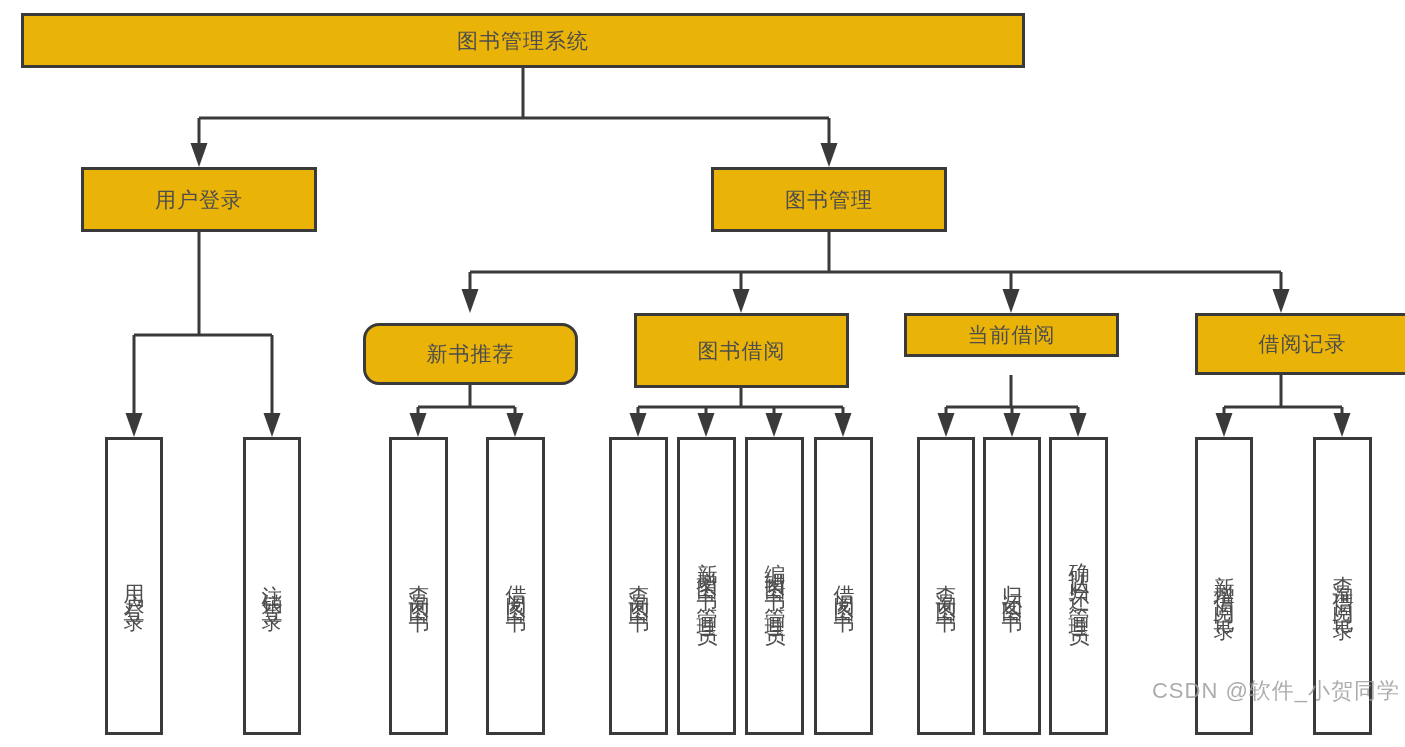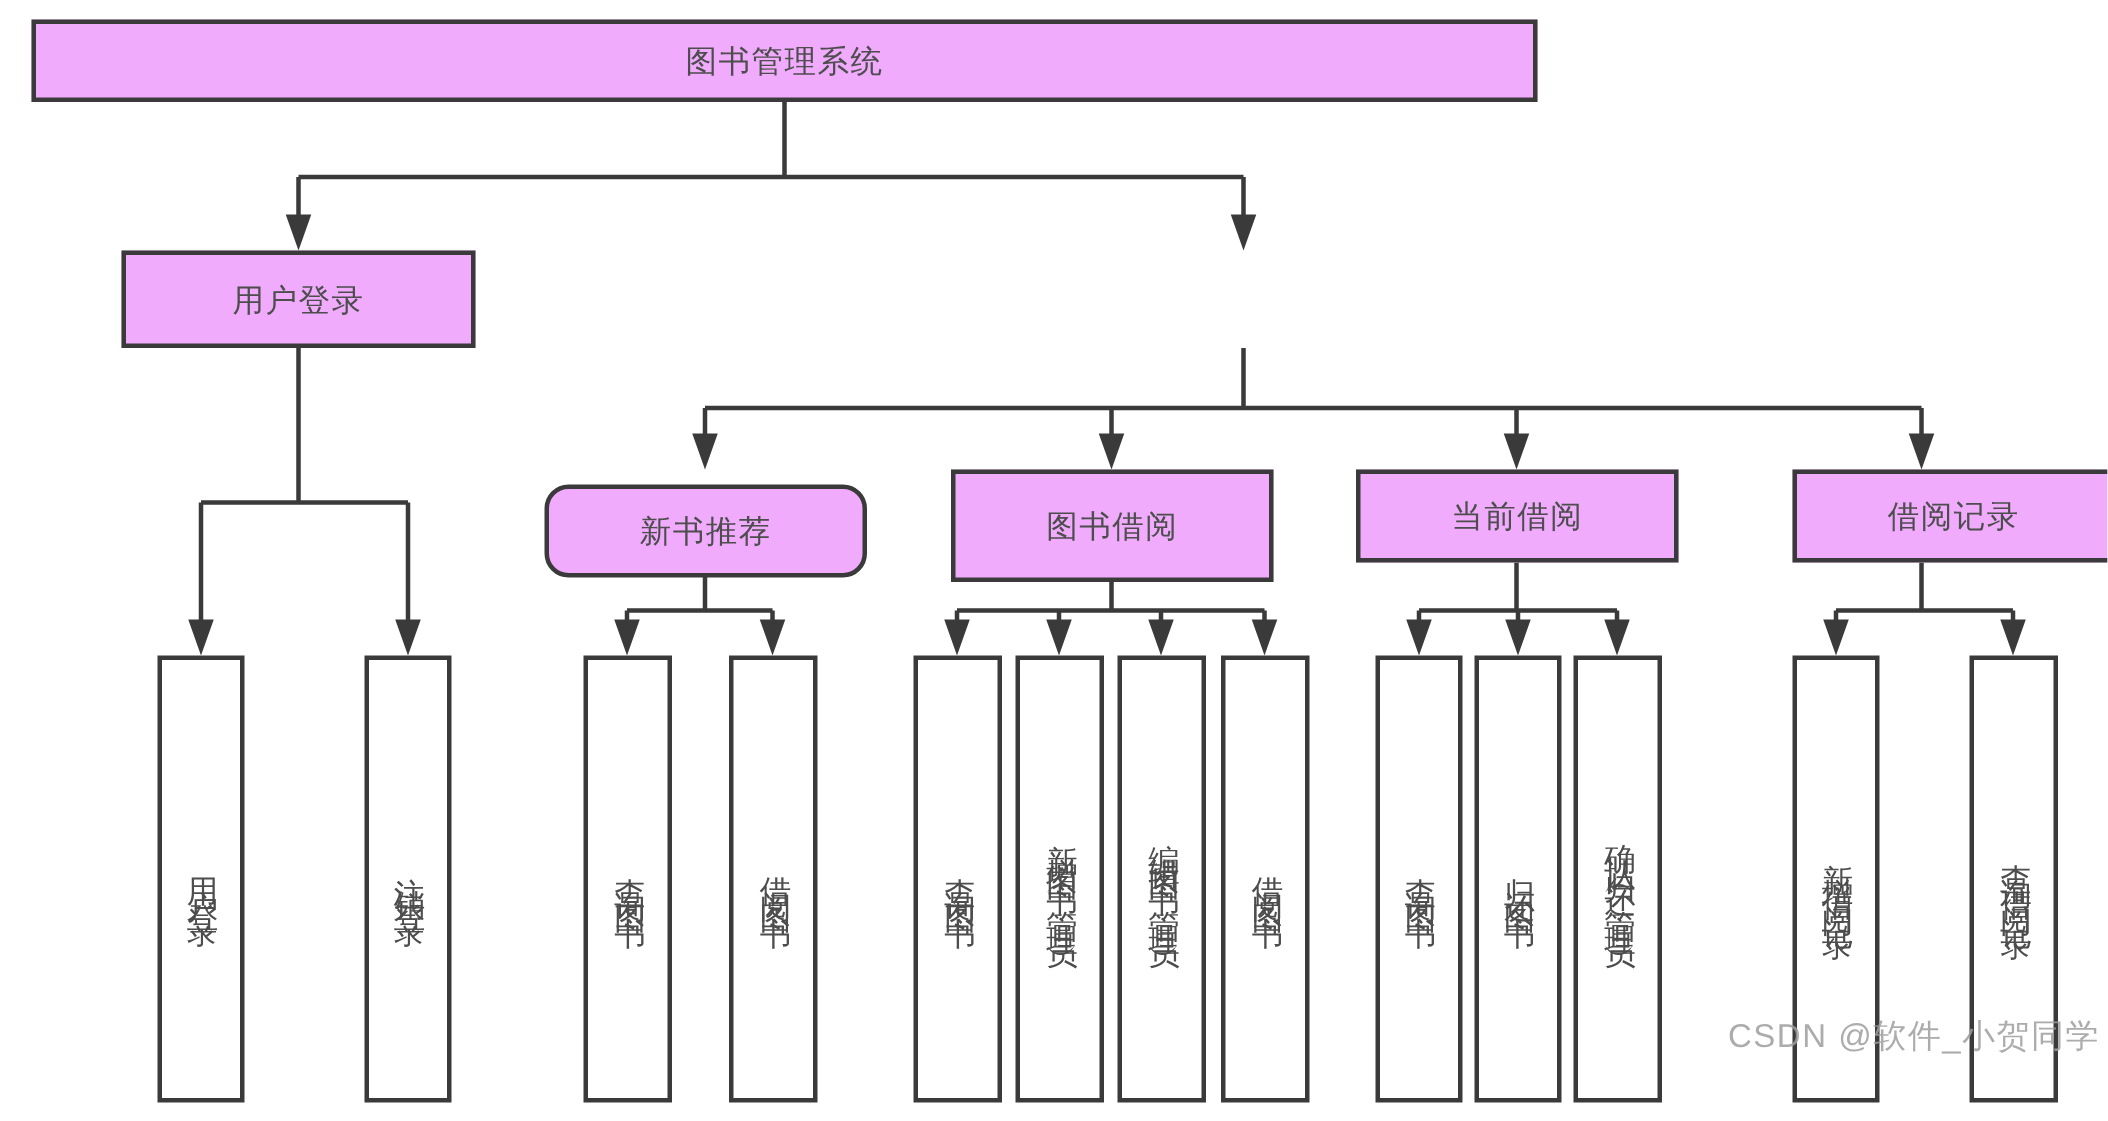--- a/index.html
+++ b/index.html
@@ -14,21 +14,21 @@
   svg.wires {
     position: absolute;
     left: 0; top: 0;
     width: 1405px; height: 747px;
     z-index: 1;
   }
   .node {
     position: absolute;
     box-sizing: border-box;
     border: 3px solid #3a3a3a;
-    background: #f0abfc;
+    background: #eab308;
     color: #4d4d4d;
     font-size: 21px;
     z-index: 2;
     display: flex;
     align-items: center;
     justify-content: center;
     letter-spacing: 1px;
   }
   .vnode {
     position: absolute;
@@ -89,24 +89,25 @@
       <path d="M1003.5 413 L1020.5 413 L1012 437 Z"></path>
       <path d="M1069.5 413 L1086.5 413 L1078 437 Z"></path>
       <path d="M1215.5 413 L1232.5 413 L1224 437 Z"></path>
       <path d="M1333.5 413 L1350.5 413 L1342 437 Z"></path>
     </g>
   </svg>
 
   <div class="node" style="left:21px; top:13px; width:1004px; height:55px;">图书管理系统</div>
 
   <div class="node" style="left:81px; top:167px; width:236px; height:65px;">用户登录</div>
+  <div class="node" style="left:711px; top:167px; width:236px; height:65px;">图书管理</div>
 
   <div class="node" style="left:363px; top:323px; width:215px; height:62px;border-radius:16px;">新书推荐</div>
   <div class="node" style="left:634px; top:313px; width:215px; height:75px;">图书借阅</div>
-  <div class="node" style="left:904px; top:313px; width:215px; height:62px;">当前借阅</div>
+  <div class="node" style="left:904px; top:313px; width:215px; height:44px;">当前借阅</div>
   <div class="node" style="left:1173px; top:313px; width:215px; height:62px;margin-left:22px;">借阅记录</div>
 
   <div class="vnode" style="left:105px; top:437px; width:58px; height:298px;">用户登录</div>
   <div class="vnode" style="left:243px; top:437px; width:58px; height:298px;">注销登录</div>
 
   <div class="vnode" style="left:389px; top:437px; width:59px; height:298px;">查询图书</div>
   <div class="vnode" style="left:486px; top:437px; width:59px; height:298px;">借阅图书</div>
 
   <div class="vnode" style="left:609px; top:437px; width:59px; height:298px;">查询图书</div>
   <div class="vnode" style="left:677px; top:437px; width:59px; height:298px;">新增图书（管理员）</div>

